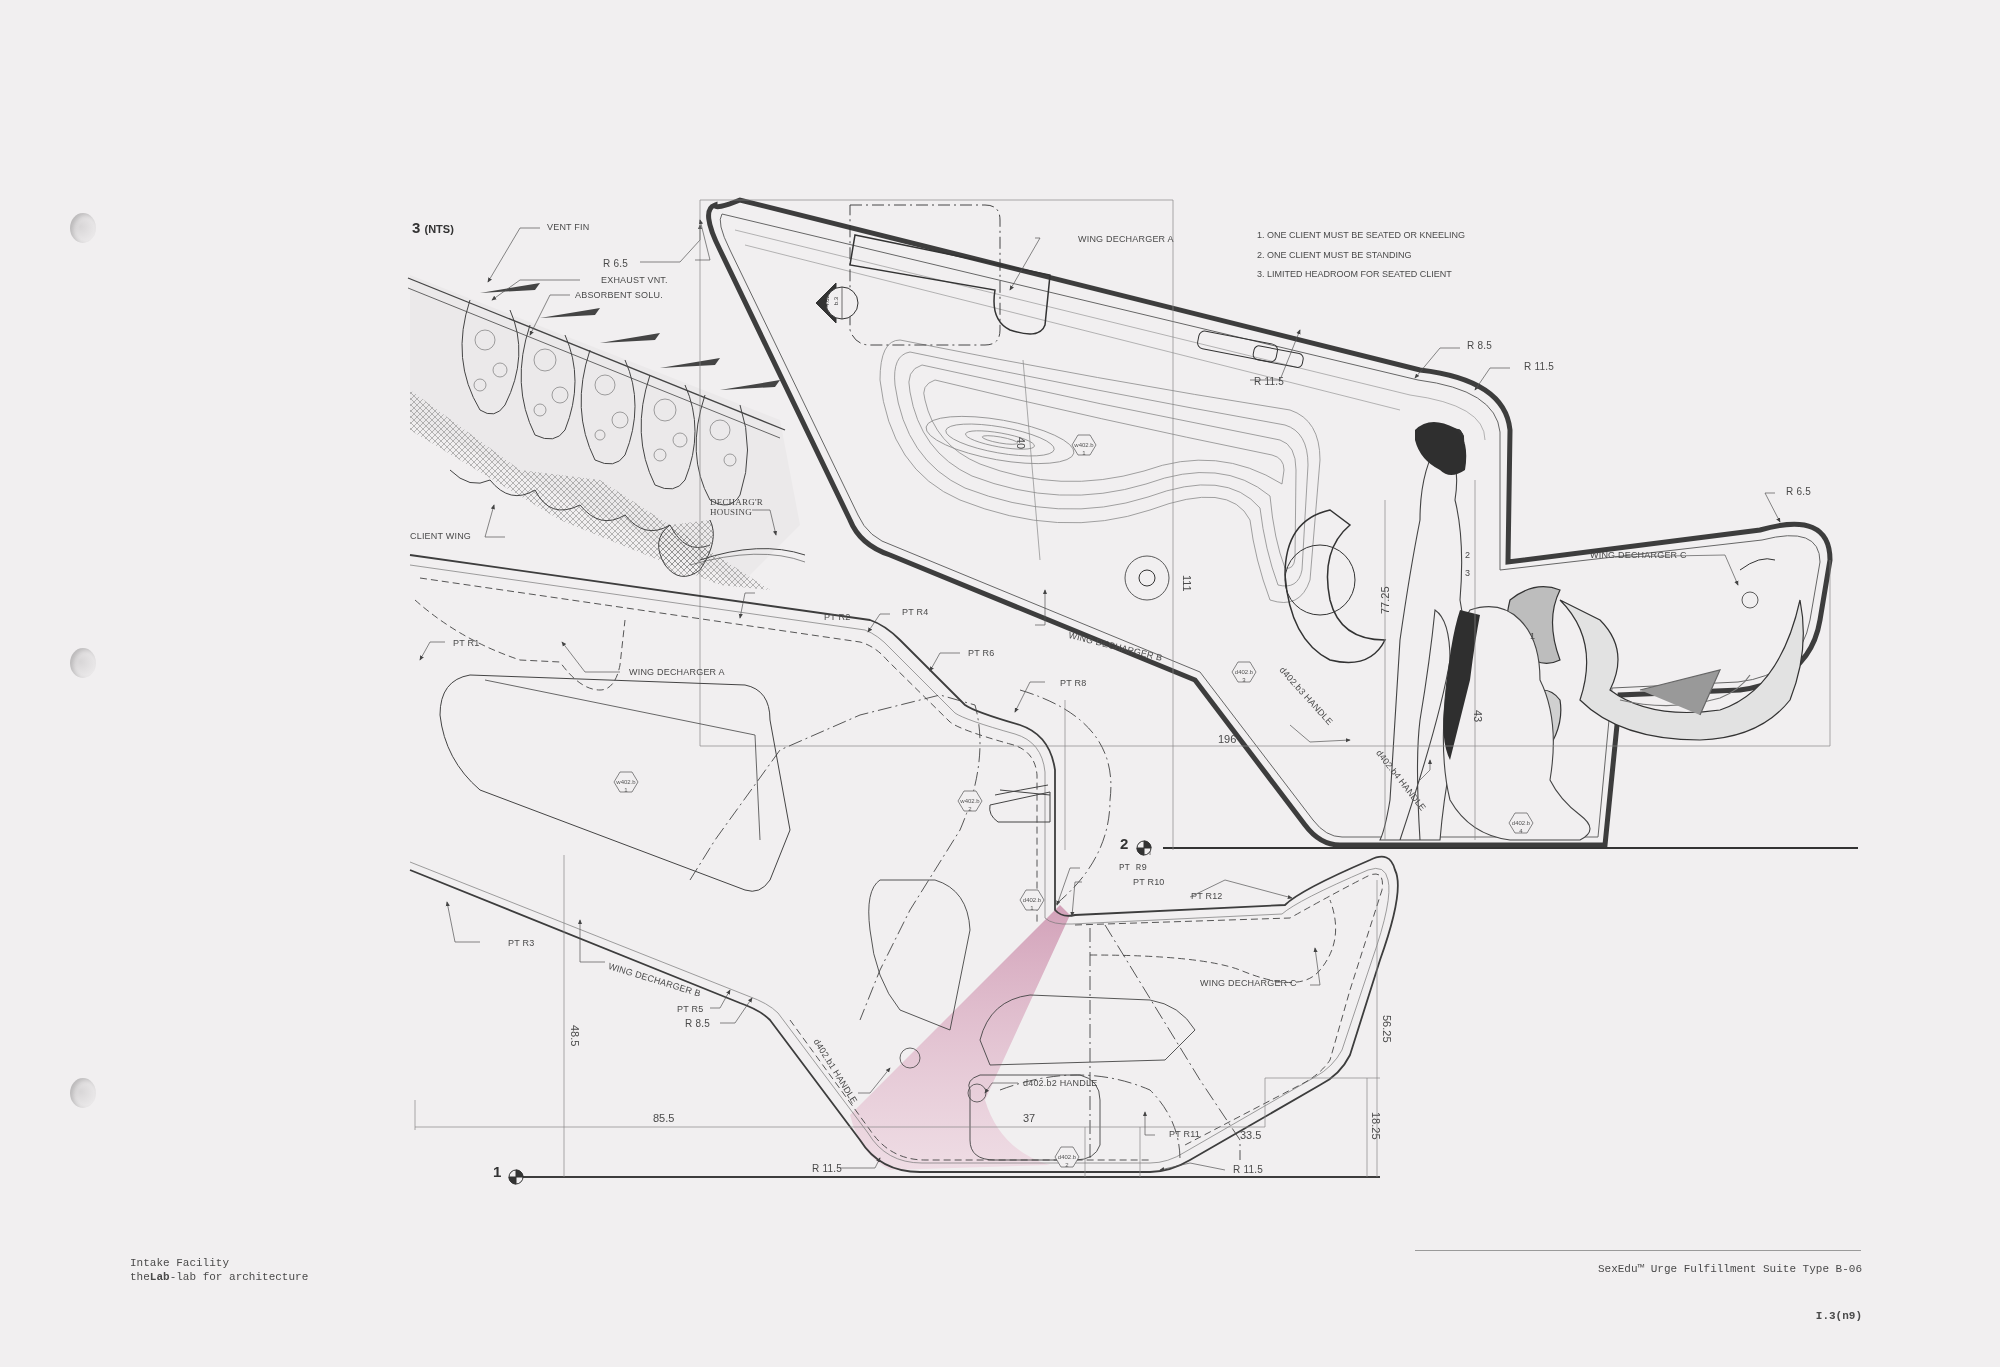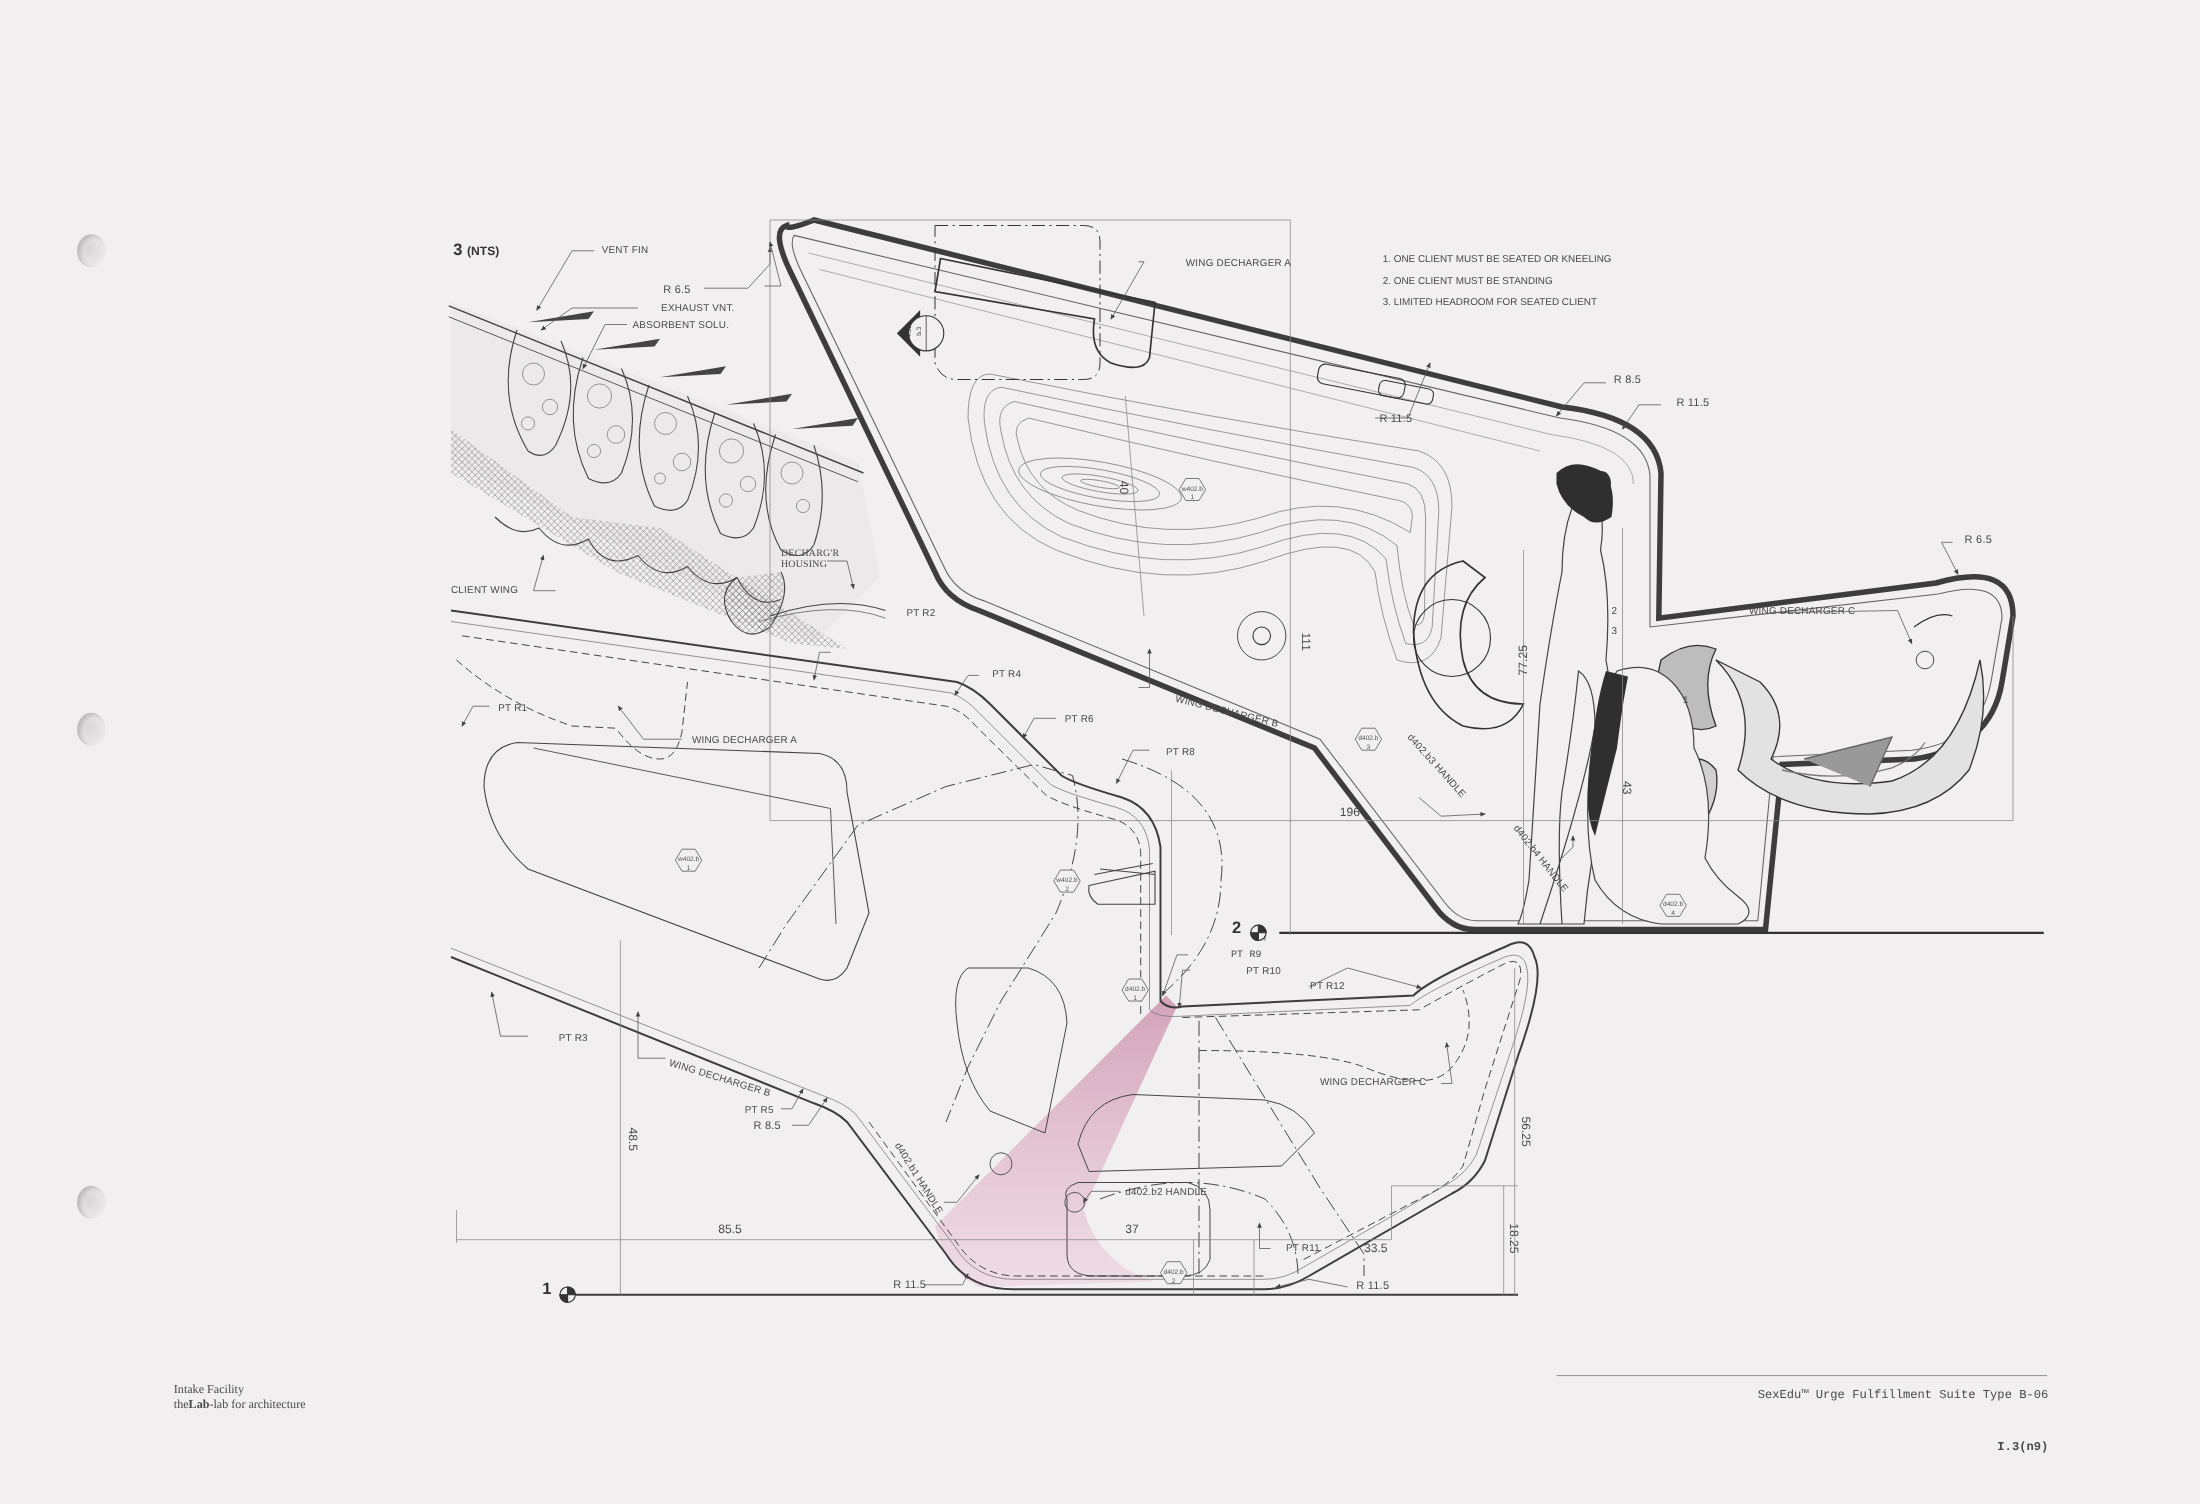--- a/index.html
+++ b/index.html
@@ -12,21 +12,21 @@
   .hole { position: absolute; left: 70px; width: 26px; height: 30px; border-radius: 50%;
     background: radial-gradient(circle at 40% 45%, #d8d6d7 0%, #e6e4e5 55%, #f1eff0 100%);
     box-shadow: inset 3px 2px 4px rgba(0,0,0,0.18); }
   svg#drawing { position: absolute; left: 0; top: 0; }
   .lbl { position: absolute; font-size: 9px; letter-spacing: 0.2px; color: #4a4a4a; white-space: nowrap; }
   .dim { position: absolute; font-size: 11px; color: #4a4a4a; white-space: nowrap; }
   .rot90 { transform-origin: left top; transform: rotate(90deg); }
   .rotS { transform-origin: left top; }
   .view-title { position: absolute; font-weight: bold; color: #333; }
   .notes { position: absolute; left: 1257px; top: 226px; font-size: 9px; line-height: 19.5px; color: #4a4a4a; }
-  .footer-left { position: absolute; left: 130px; top: 1256px; font-family: Liberation Serif, serif; font-size: 11px; line-height: 14px; color: #4a4a4a; margin-left: 28px; }
+  .footer-left { position: absolute; left: 130px; top: 1256px; font-family: Liberation Mono, monospace; font-size: 11px; line-height: 14px; color: #4a4a4a; }
   .footer-right { position: absolute; right: 138px; top: 1262px; font-family: Liberation Mono, monospace; font-size: 11px; line-height: 15px; text-align: right; color: #4a4a4a; }
   .footer-rule { position: absolute; left: 1415px; top: 1250px; width: 446px; height: 1px; background: #9a9a9a; }
   .hex { position: absolute; font-size: 6px; text-align: center; color: #555; line-height: 8px; width: 30px; }
 </style>
 </head>
 <body>
 
 <div class="hole" style="top:213px"></div>
 <div class="hole" style="top:648px"></div>
 <div class="hole" style="top:1078px"></div>
@@ -320,21 +320,21 @@
 <div class="view-title" style="left:1120px; top:835px; font-size:15px;">2</div>
 <div style="position:absolute; left:826px; top:292px; font-size:6px; color:#333; transform:rotate(-90deg); line-height:9px; text-align:center;">
   <div>4.02</div>
   <div>b.3</div>
 </div>
 <div class="hex" style="left:1069px; top:441px;"><span>w402.b</span><br><span>1</span></div>
 <div class="hex" style="left:1229px; top:668px;"><span>d402.b</span><br><span>3</span></div>
 <div class="hex" style="left:1506px; top:819px;"><span>d402.b</span><br><span>4</span></div>
 
 <div class="lbl" style="left:453px; top:638px;">PT R1</div>
-<div class="lbl" style="left:780px; top:552px;padding-left:44px;">PT R2</div>
+<div class="lbl" style="left:780px; top:612px;padding-left:44px;">PT R2</div>
 <div class="lbl" style="left:902px; top:607px;">PT R4</div>
 <div class="lbl" style="left:968px; top:648px;">PT R6</div>
 <div class="lbl" style="left:1060px; top:678px;">PT R8</div>
 <div class="lbl" style="left:508px; top:938px;">PT R3</div>
 <div class="lbl" style="left:677px; top:1004px;">PT R5</div>
 <div class="lbl" style="left:685px; top:1018px; font-size:10px;">R 8.5</div>
 <div class="lbl" style="left:1119px; top:863px;font-family:Liberation Mono, monospace;">PT R9</div>
 <div class="lbl" style="left:1133px; top:877px;">PT R10</div>
 <div class="lbl" style="left:1191px; top:891px;">PT R12</div>
 <div class="lbl" style="left:1169px; top:1129px;">PT R11</div>

